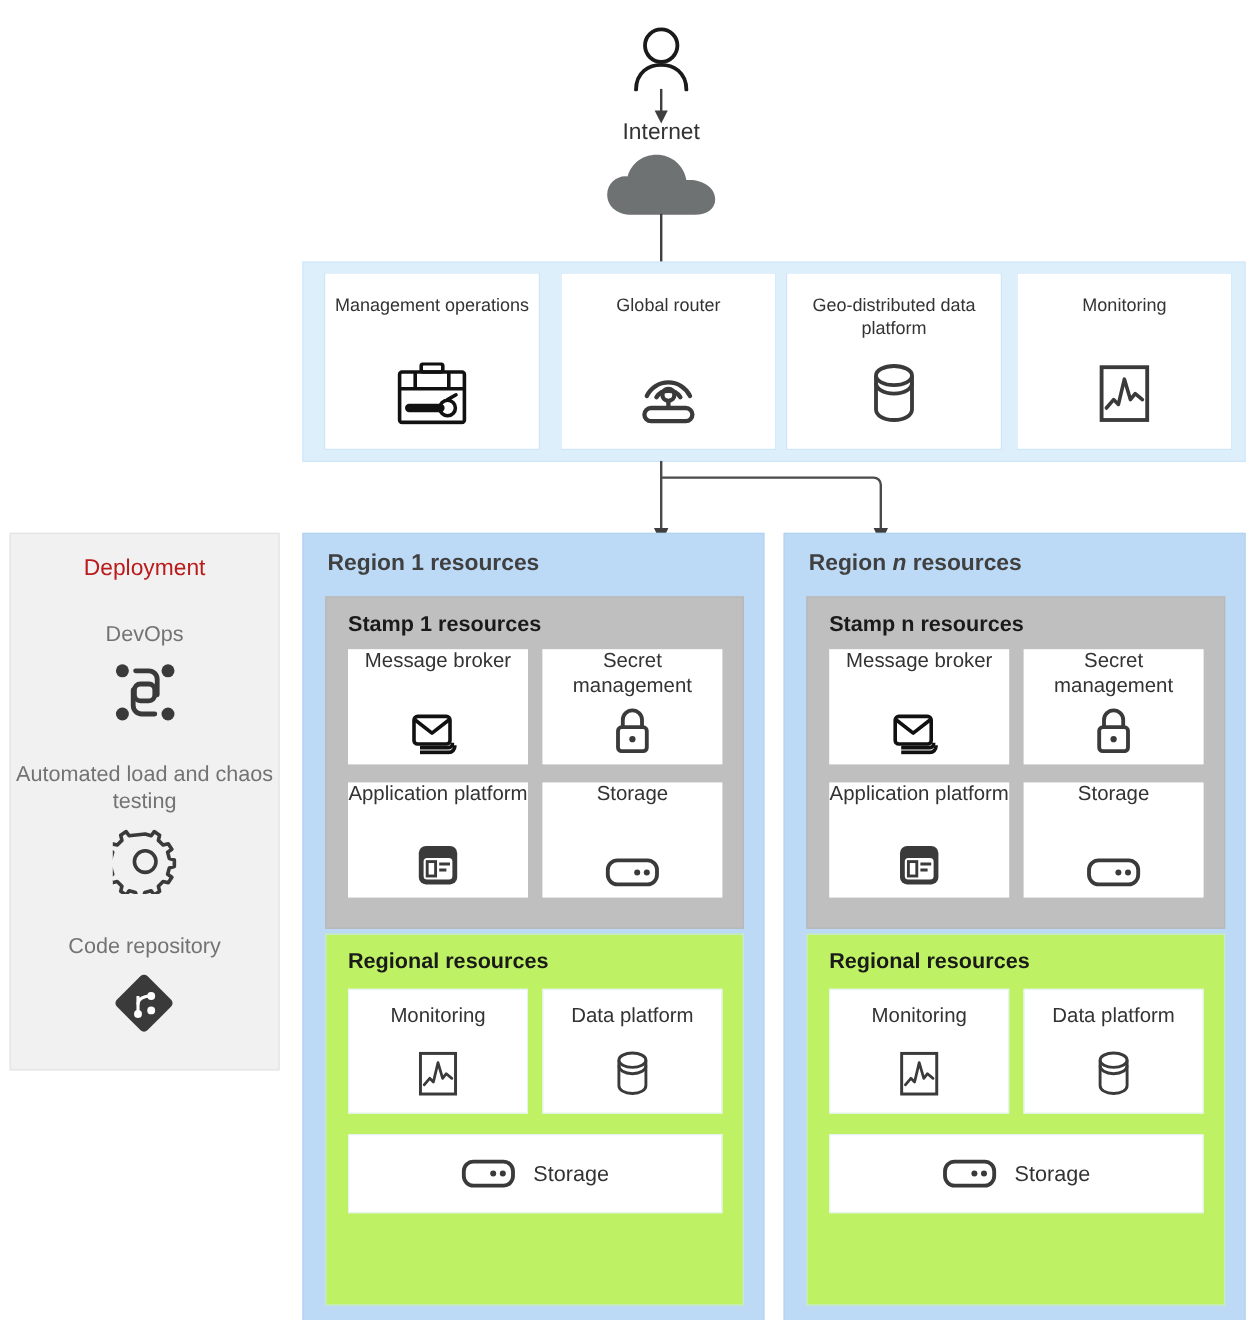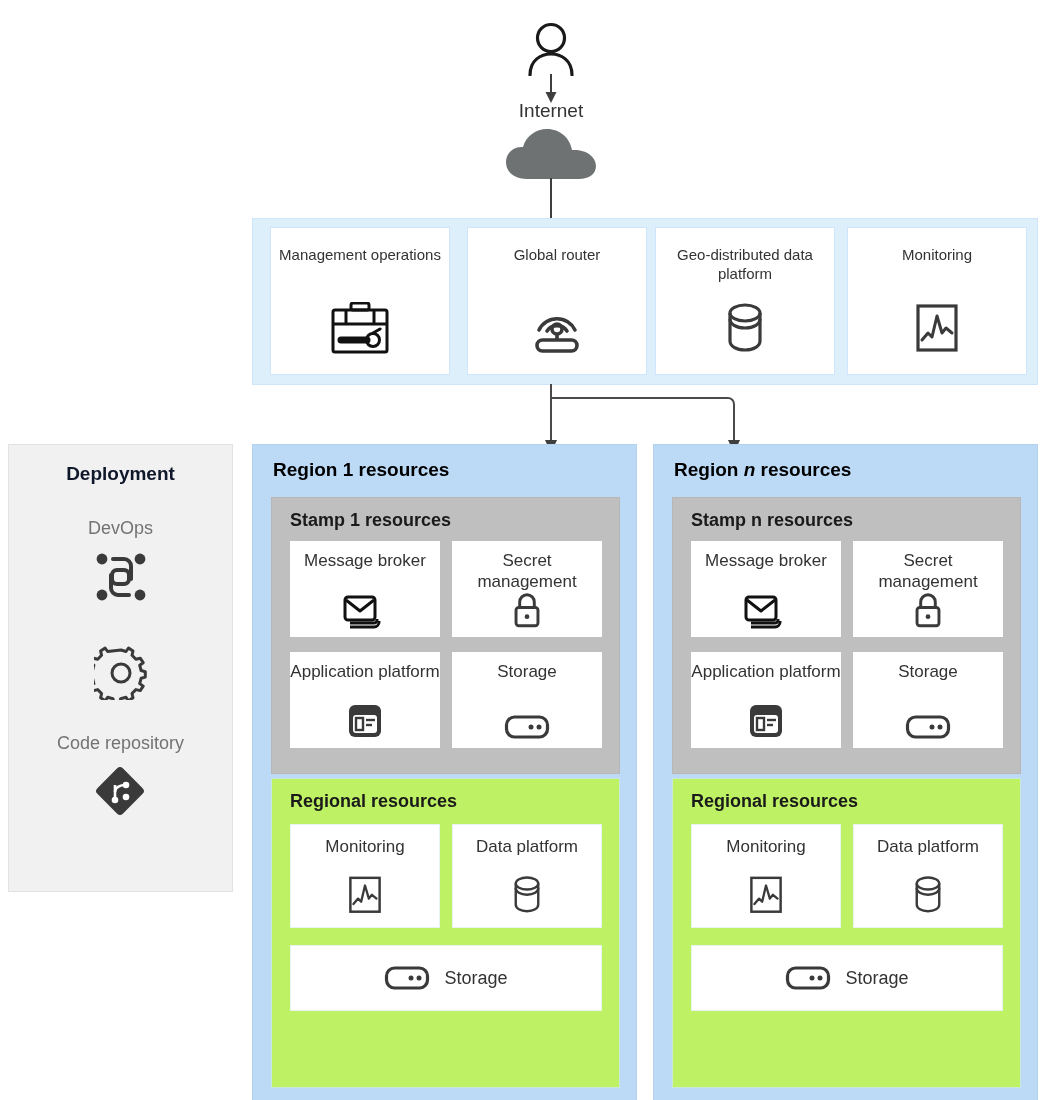--- a/index.html
+++ b/index.html
@@ -44,49 +44,49 @@
 
   
   #connector-split { position:absolute; left:500px; top:368px; width:290px; height:70px; }
 
   
   #deployment-panel {
     position:absolute; left:8px; top:428px; width:225px; height:448px;
     background:#f1f1f1; border:1px solid #e3e3e3;
     display:flex; flex-direction:column; align-items:center; padding-top:18px;
   }
-  #deployment-title { font-size:19px; font-weight:bold; color:#0f172a; }
+  #deployment-title { font-size:19px; font-weight:normal; color:#b91c1c; }
   .dep-item { margin-top:32px; display:flex; flex-direction:column; align-items:center; }
   .dep-item .lbl { font-size:18px; line-height:1.25; text-align:center; color:#737373; }
   .dep-item .ico { margin-top:12px; }
 
   
   .region {
     position:absolute; top:428px; width:385px; height:662px;
     background:#bcd9f5; border:1px solid #b2d2f0;
   }
   #region-0 { left:252px; }
   #region-1 { left:653px; }
   .region-title {
     position:absolute; left:20px; top:14px;
-    font-size:19px; font-weight:bold; color:#000000;
+    font-size:19px; font-weight:bold; color:#404040;
   }
   .region-title i { font-style:italic; }
 
   .stamp {
     position:absolute; left:18px; top:52px; width:349px; height:277px;
     background:#bfbfbf; border:1px solid #b7b7b7;
   }
   .stamp-title {
     position:absolute; left:18px; top:12px;
     font-size:18px; font-weight:bold; color:#1a1a1a;
   }
   .scard {
     position:absolute; width:150px; height:96px; background:#ffffff;
-    display:flex; flex-direction:column; align-items:center; padding-top:10px;
+    display:flex; flex-direction:column; align-items:center; 
   }
   .scard .lbl { font-size:17px; line-height:1.22; text-align:center; color:#333; }
   .scard .ico { margin-top:auto; margin-bottom:8px; }
   .sc-0 { left:18px; top:43px; }
   .sc-1 { left:180px; top:43px; }
   .sc-2 { left:18px; top:154px; }
   .sc-3 { left:180px; top:154px; }
 
   .regional {
     position:absolute; left:18px; top:333px; width:349px; height:310px;
@@ -205,20 +205,21 @@
         <circle cx="45" cy="7" r="5.4" fill="#3a3a3a"></circle>
         <circle cx="7" cy="43" r="5.4" fill="#3a3a3a"></circle>
         <circle cx="45" cy="43" r="5.4" fill="#3a3a3a"></circle>
         <path d="M18 7 H29 A7 7 0 0 1 36 14 V27" fill="none" stroke="#3a3a3a" stroke-width="4" stroke-linecap="round"></path>
         <path d="M34 43 H23 A7 7 0 0 1 16 36 V23" fill="none" stroke="#3a3a3a" stroke-width="4" stroke-linecap="round"></path>
         <rect x="17" y="18" width="17" height="14" rx="5" fill="none" stroke="#3a3a3a" stroke-width="4"></rect>
       </svg>
     </div>
 
     <div class="dep-item">
+      <div class="lbl">Automated load and chaos testing</div>
       <svg class="ico" width="54" height="54" viewBox="0 0 54 54">
         <path d="M27 4 l5 1.5 2.5 -3.5 4.5 3 -1 4.3 3.9 3.9 4.3 -1 3 4.5 -3.5 2.5 1.4 5.3 4.2 1.2 0 5.4 -4.2 1.2 -1.4 5.3 3.5 2.5 -3 4.5 -4.3 -1 -3.9 3.9 1 4.3 -4.5 3 -2.5 -3.5 -5.3 1.4 -1.2 4.2 -5.4 0 -1.2 -4.2 -5.3 -1.4 -2.5 3.5 -4.5 -3 1 -4.3 -3.9 -3.9 -4.3 1 -3 -4.5 3.5 -2.5 -1.4 -5.3 -4.2 -1.2 0 -5.4 4.2 -1.2 1.4 -5.3 -3.5 -2.5 3 -4.5 4.3 1 3.9 -3.9 -1 -4.3 4.5 -3 2.5 3.5 Z" fill="none" stroke="#3a3a3a" stroke-width="3" stroke-linejoin="round"></path>
         <circle cx="27" cy="27" r="9" fill="none" stroke="#3a3a3a" stroke-width="3"></circle>
       </svg>
     </div>
 
     <div class="dep-item">
       <div class="lbl">Code repository</div>
       <svg class="ico" width="50" height="50" viewBox="0 0 50 50">
         <rect x="7" y="7" width="36" height="36" rx="4" transform="rotate(45 25 25)" fill="#3a3a3a"></rect>

